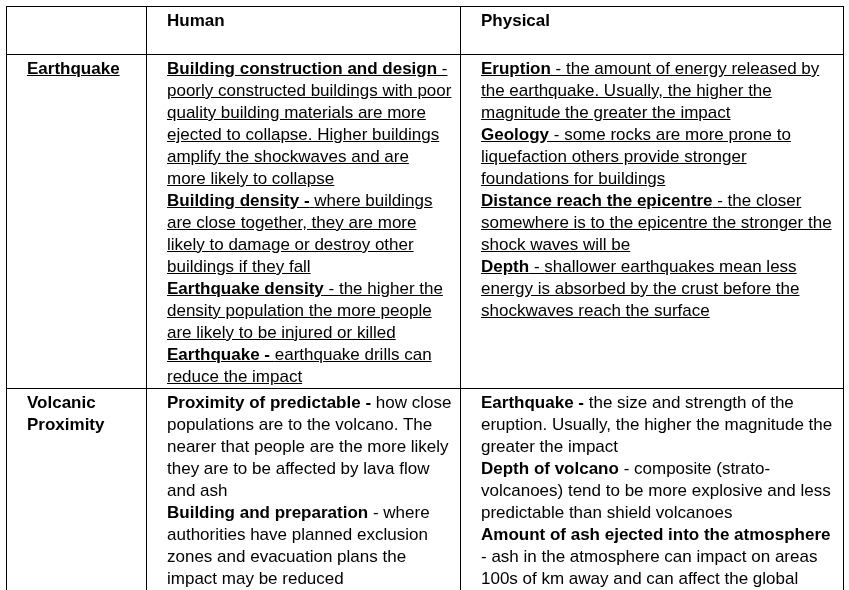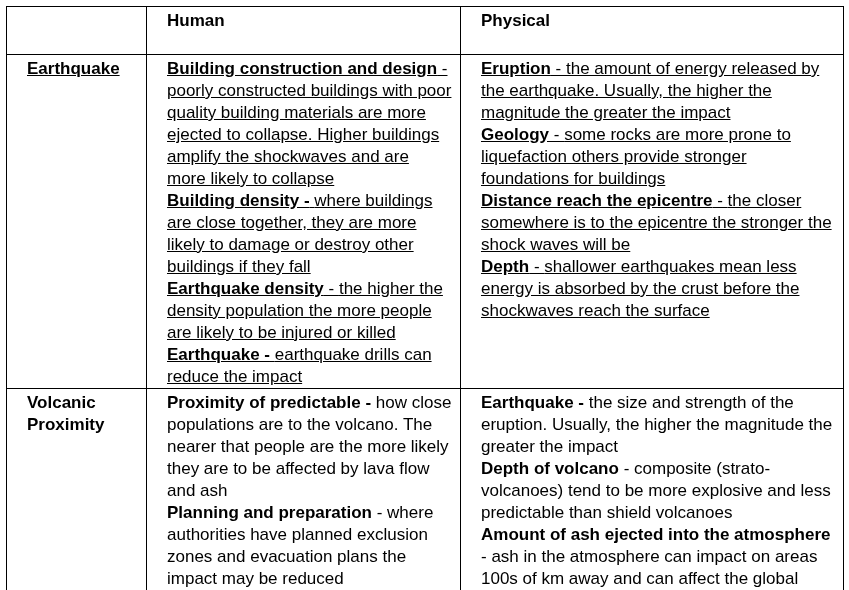--- a/index.html
+++ b/index.html
@@ -48,21 +48,21 @@
     </td>
   </tr>
 
   <tr class="volcano">
     <td class="b">
       <span class="entry">Volcanic</span>
       <span class="entry">Proximity</span>
     </td>
     <td>
       <span class="entry"><span class="b">Proximity of predictable -</span><span> </span><span>how close populations are to the volcano. The nearer that people are the more likely they are to be affected by lava flow and ash</span></span>
-      <span class="entry"><span class="b">Planning and preparation</span><span> - </span><span>where authorities have planned exclusion zones and evacuation plans the impact may be reduced</span></span>
+      <span class="entry"><span class="b">Building and preparation</span><span> - </span><span>where authorities have planned exclusion zones and evacuation plans the impact may be reduced</span></span>
     </td>
     <td>
       <span class="entry"><span class="b">Earthquake -</span><span> </span><span>the size and strength of the eruption. Usually, the higher the magnitude the greater the impact</span></span>
       <span class="entry"><span class="b">Depth of volcano</span><span> - </span><span>composite (strato-volcanoes) tend to be more explosive and less predictable than shield volcanoes</span></span>
       <span class="entry"><span class="b">Amount of ash ejected into the atmosphere</span><span> - </span><span>ash in the atmosphere can impact on areas 100s of km away and can affect the global climate</span></span>
     </td>
   </tr>
 </tbody>
   </table>
 

